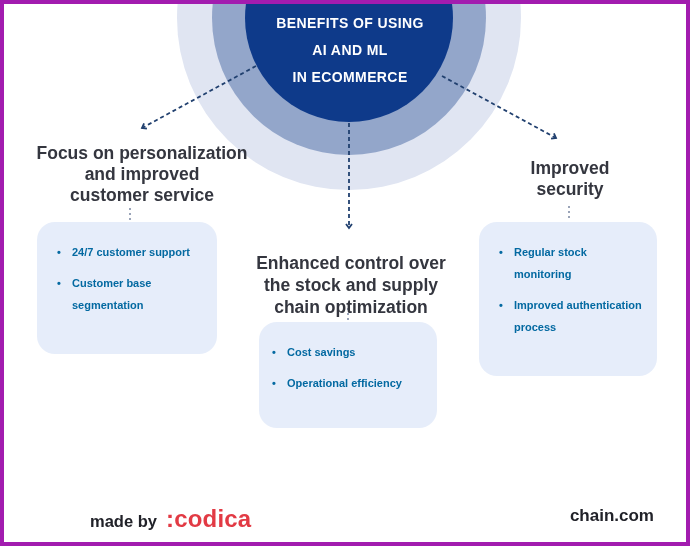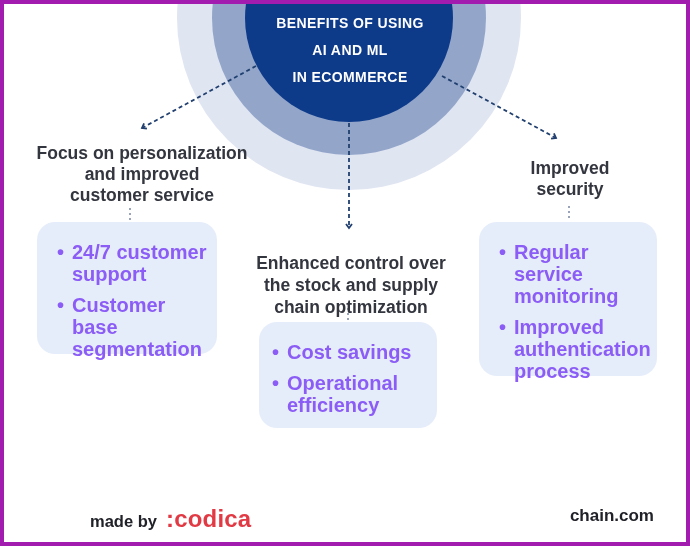--- a/index.html
+++ b/index.html
@@ -31,23 +31,23 @@
     line-height:21px;
   }
   .heading-left  { left:13px;  top:139px; width:250px; }
   .heading-mid   { left:232px; top:248px; width:230px; line-height:22px; }
   .heading-right { left:486px; top:154px; width:160px; }
 
   .card {
     position:absolute;
     background:#e6edfa;
     border-radius:18px;
-    color:#8b5cf6;
+    color:#0369a1;
     font-weight:700;
-    font-size:20px;
+    font-size:11px;
     line-height:22px;
     box-sizing:border-box;
     padding:19px 10px 0 19px;
   }
   .card-left  { left:33px;  top:218px; width:180px; height:132px; }
   .card-mid   { left:255px; top:318px; width:178px; height:106px;padding-left:12px; }
   .card-right { left:475px; top:218px; width:178px; height:154px; }
 
   .card ul { margin:0; padding:0; list-style:none; }
   .card li { position:relative; padding-left:16px; margin-bottom:9px; }
@@ -125,21 +125,21 @@
 
   <div class="card card-mid">
     <ul>
       <li>Cost savings</li>
       <li>Operational efficiency</li>
     </ul>
   </div>
 
   <div class="card card-right">
     <ul>
-      <li>Regular service monitoring</li>
+      <li>Regular stock monitoring</li>
       <li>Improved authentication process</li>
     </ul>
   </div>
 
   <div class="footer-left">
     <span>made by</span>
     <span class="brand">:codica</span>
   </div>
 
   <div class="footer-right">chain.com</div>

